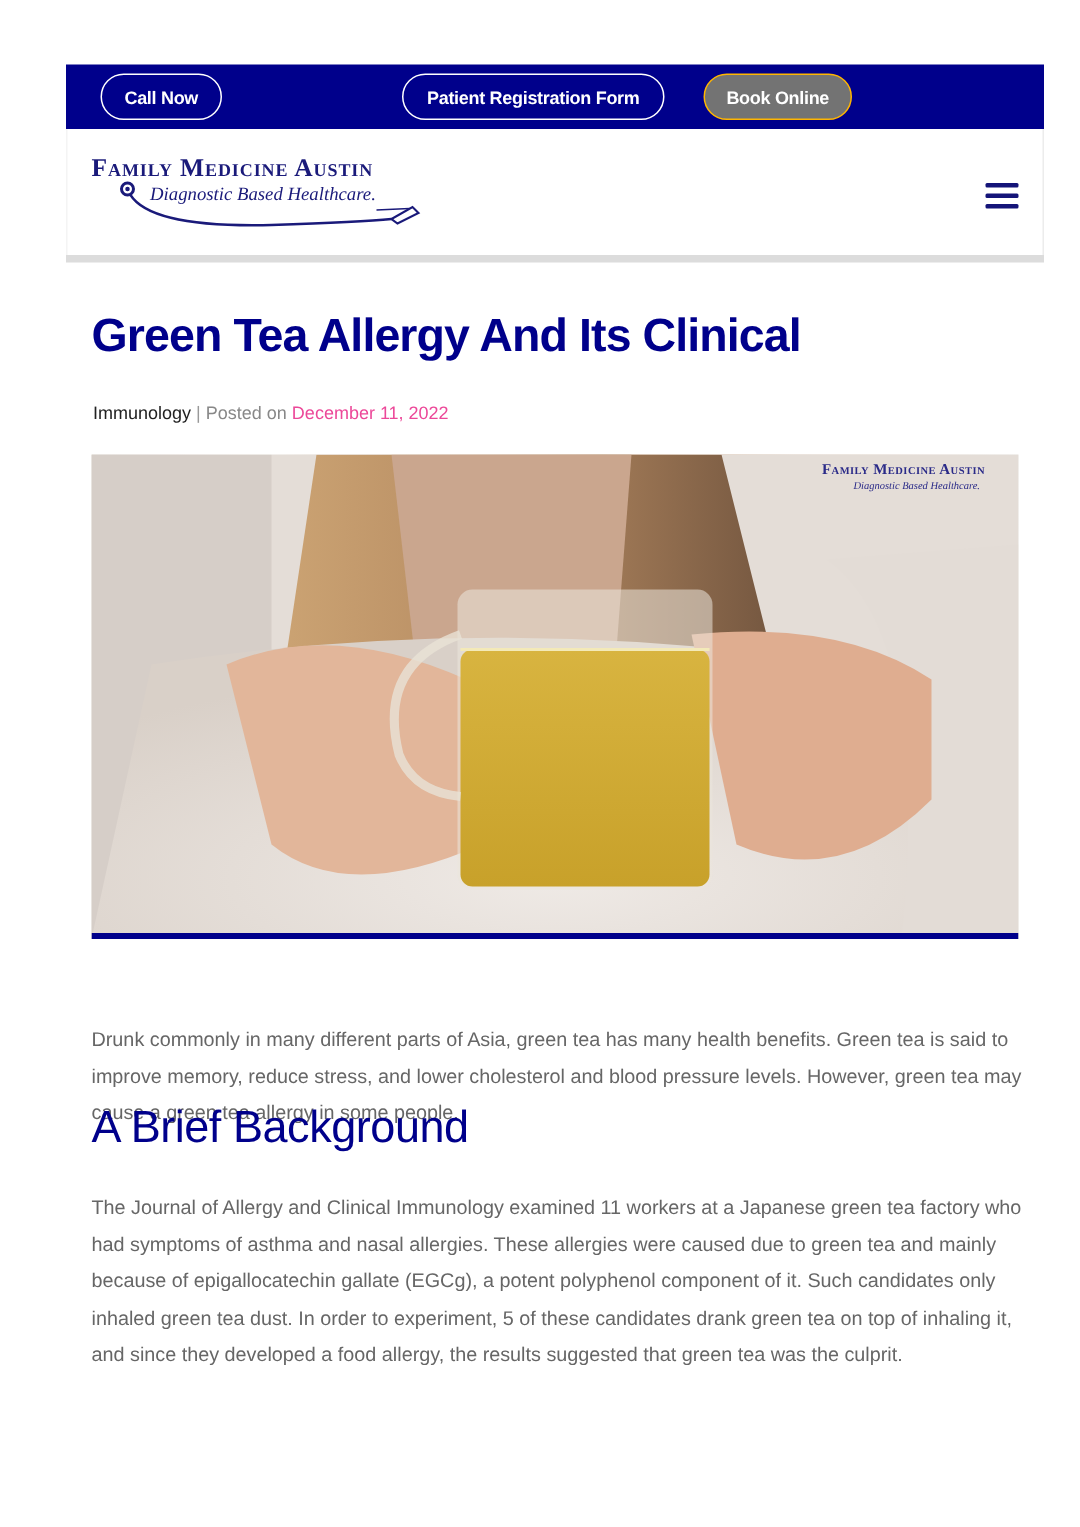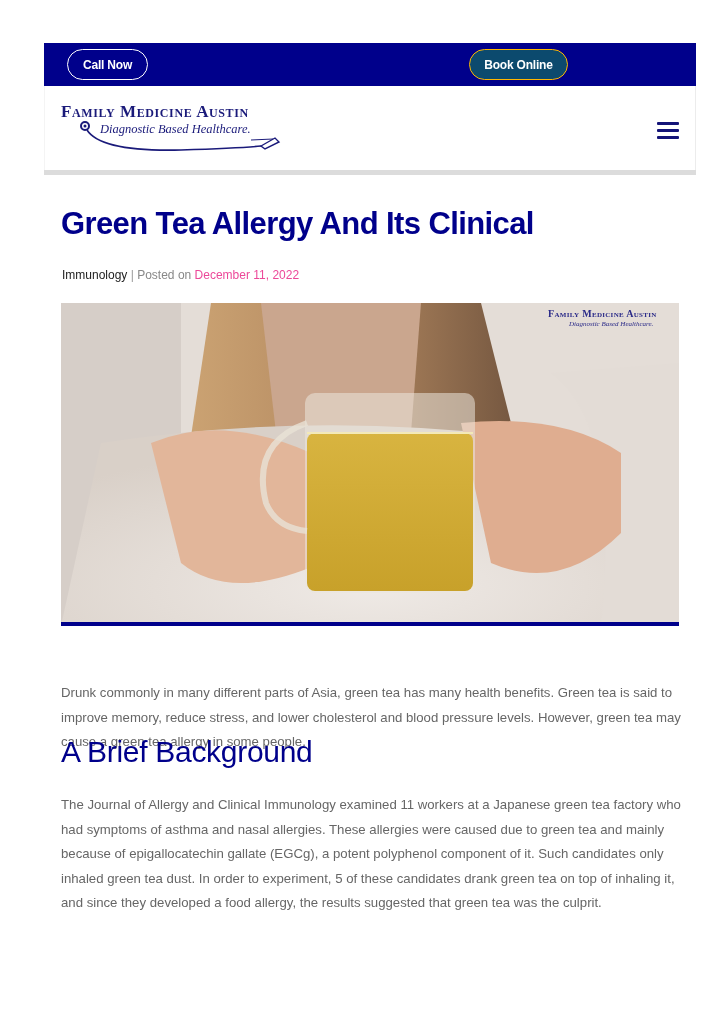--- a/index.html
+++ b/index.html
@@ -11,21 +11,21 @@
     background: #00008b;
   }
   .tb-btn {
     position: absolute; top: 6px; height: 31px; border-radius: 16px;
     border: 1px solid #ffffff; color: #ffffff; font-size: 12px; font-weight: bold;
     display: flex; align-items: center; justify-content: center; cursor: pointer;
     letter-spacing: -0.2px;
   }
   .btn-call { left: 23px; width: 81px; }
   .btn-reg { left: 224px; width: 175px; }
-  .btn-book { left: 425px; width: 99px; background: #0c4a6e; border-color: #ffb600; }
+  .btn-book { left: 425px; width: 99px; background: #737373; border-color: #ffb600; }
 
   .header {
     position: absolute; left: 44px; top: 86px; width: 652px; height: 84px;
     background: #ffffff; border-right: 1px solid #ececec; border-left: 1px solid #f4f4f4;
   }
   .header-bottom {
     position: absolute; left: 44px; top: 170px; width: 652px; height: 5px;
     background: #dcdcdc;
   }
   .logo { position: absolute; left: 16px; top: 14px; width: 236px; height: 56px; }
@@ -78,20 +78,21 @@
     position: absolute; left: 61px; top: 735px; font-size: 30px; color: #00008b;
     font-weight: normal; letter-spacing: -0.3px; white-space: nowrap; text-align: center;
   }
   .p2 { top: 793px; }
 </style>
 </head>
 <body>
 
 <div class="topbar">
   <div class="tb-btn btn-call">Call Now</div>
+  <div class="tb-btn btn-reg">Patient Registration Form</div>
   <div class="tb-btn btn-book">Book Online</div>
 </div>
 
 <div class="header">
   <div class="logo">
     <div class="logo-title">Family Medicine Austin</div>
     <svg class="logo-svg" width="236" height="40" viewBox="0 0 236 40">
       <circle cx="24" cy="10" r="4" fill="none" stroke="#1a1a7a" stroke-width="2"></circle>
       <circle cx="24" cy="10" r="1.5" fill="#1a1a7a"></circle>
       <path d="M26 14 Q 40 36 120 34 Q 180 32 200 30" fill="none" stroke="#1a1a7a" stroke-width="1.6"></path>

